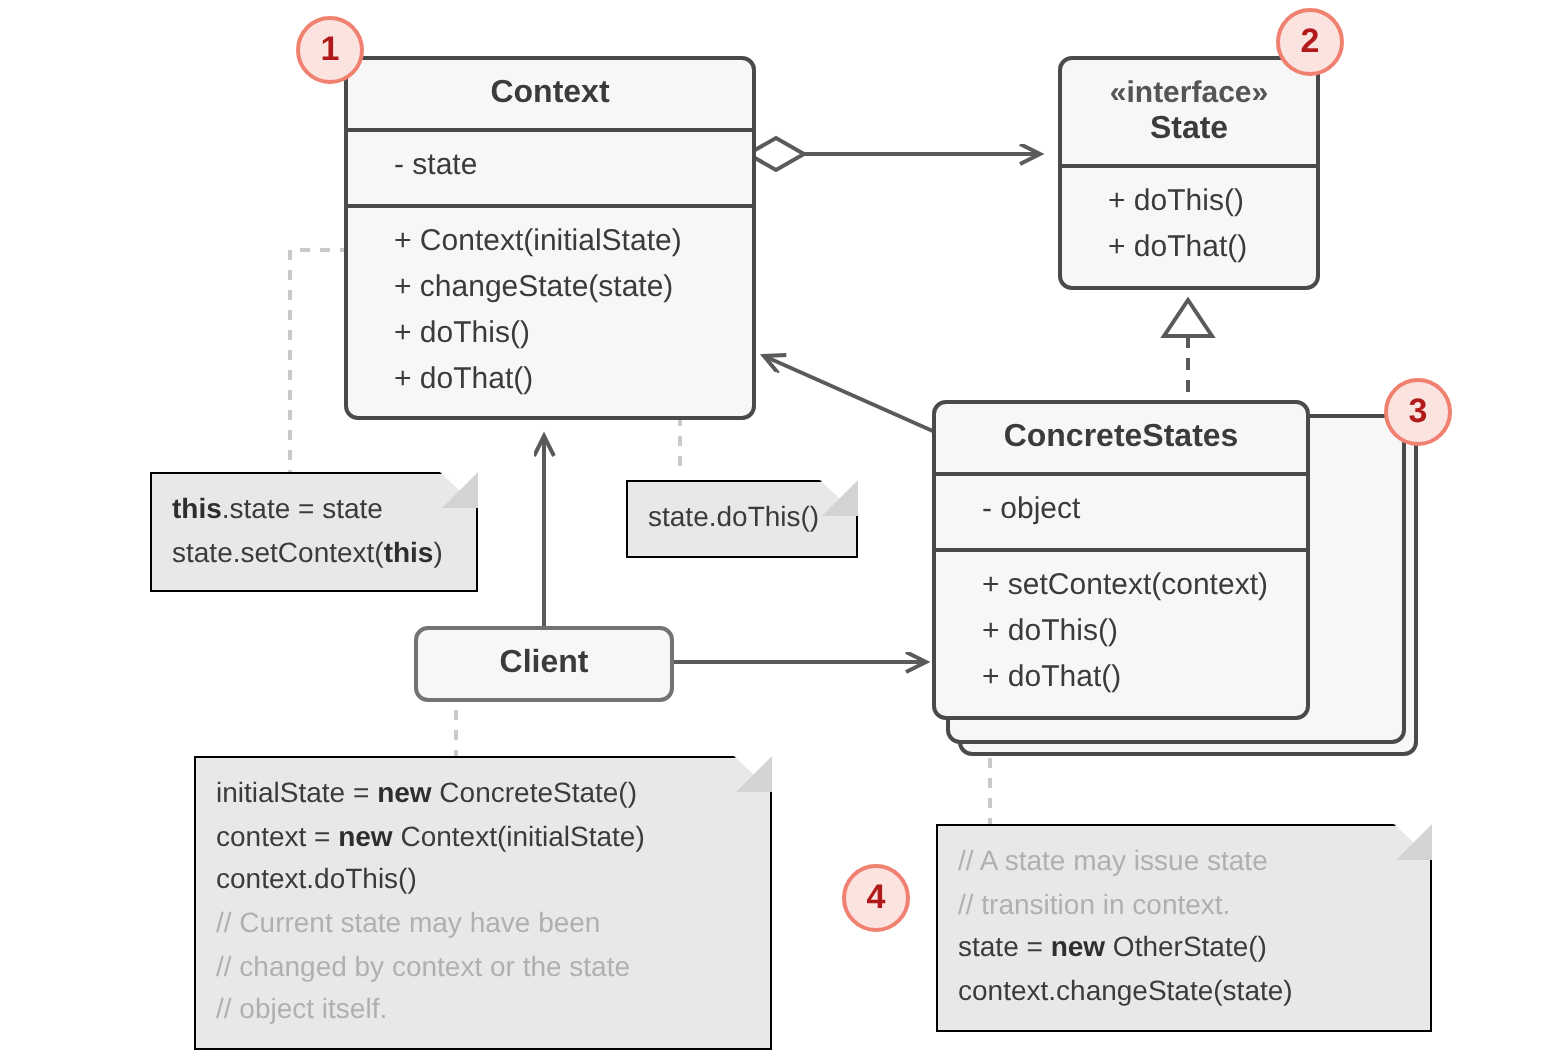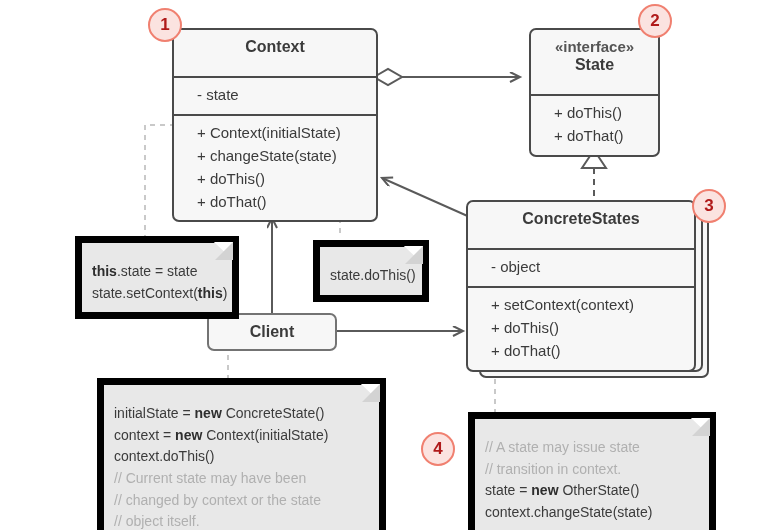--- a/index.html
+++ b/index.html
@@ -32,21 +32,21 @@
     background: #f7f7f7;
     border: 2px solid #4a4a4a;
     border-radius: 7px;
     overflow: hidden;
   }
   .uml-head {
     text-align: center;
     font-weight: bold;
     font-size: 16px;
     color: #3b3b3b;
-    padding: 8px 6px 20px 6px;
+    padding: 8px 6px 8px 6px;
     line-height: 1.15;
   }
   .uml-stereo {
     display: block;
     font-weight: bold;
     font-size: 15px;
     color: #555555;
     line-height: 1.2;
   }
   .uml-compartment {
@@ -82,22 +82,22 @@
     font-weight: bold;
     font-size: 16px;
     color: #3b3b3b;
   }
 
   
   .note {
     position: absolute;
     box-sizing: border-box;
     background: #e8e8e8;
-    border: 7px solid #000000;
-    padding: 18px 10px 8px 10px;
+    border: 1px solid #000000;
+    padding: 7px 10px 8px 10px;
   }
   .note-fold {
     position: absolute;
     top: -1px;
     right: -1px;
     width: 0;
     height: 0;
     border-style: solid;
     border-width: 0 0 18px 18px;
     border-color: transparent transparent #d3d3d3 transparent;
@@ -212,21 +212,21 @@
     </div>
     <div class="uml-compartment">
       <div class="uml-member">+ doThis()</div>
       <div class="uml-member">+ doThat()</div>
     </div>
   </div>
 
   <div class="stack-layer" style="left:479px; top:213px; width:230px; height:165px;"></div>
   <div class="stack-layer" style="left:473px; top:207px; width:230px; height:165px;"></div>
 
-  <div class="uml-class" id="concrete-states-class" style="left:466px; top:200px; width:230px;">
+  <div class="uml-class" id="concrete-states-class" style="left:466px; top:200px; width:189px;">
     <div class="uml-head">ConcreteStates</div>
     <div class="uml-compartment">
       <div class="uml-member">- object</div>
     </div>
     <div class="uml-compartment">
       <div class="uml-member">+ setContext(context)</div>
       <div class="uml-member">+ doThis()</div>
       <div class="uml-member">+ doThat()</div>
     </div>
   </div>

